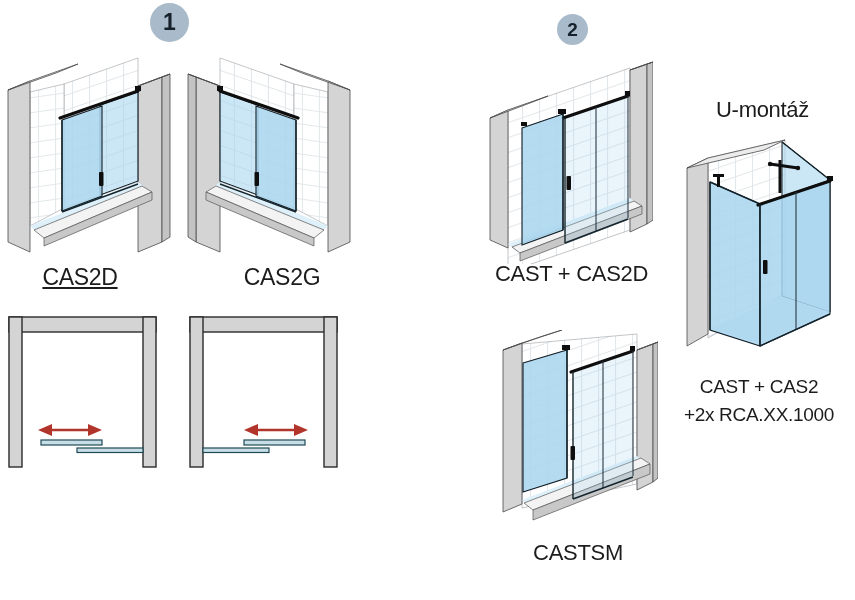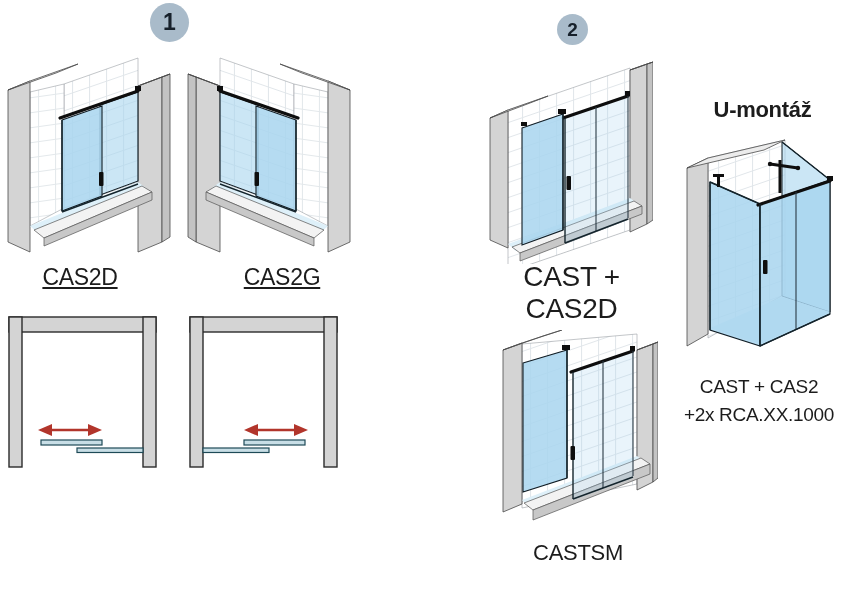--- a/index.html
+++ b/index.html
@@ -9,23 +9,23 @@
   html,body{margin:0;padding:0;background:#fff;}
   .canvas{position:relative;width:855px;height:600px;background:#fff;overflow:hidden;
           font-family:"Liberation Sans",sans-serif;}
   .abs{position:absolute;}
   .badge{position:absolute;border-radius:50%;background:var(--badge);color:#17212b;
          font-weight:bold;display:flex;align-items:center;justify-content:center;}
   .badge1{left:150px;top:3px;width:39px;height:39px;font-size:23px;}
   .badge2{left:557px;top:14px;width:31px;height:31px;font-size:19px;}
   .cap{position:absolute;text-align:center;color:var(--text);font-size:23px;letter-spacing:-0.3px;}
   .cap-cas2d{left:6px;top:264px;width:148px;text-decoration:underline;}
-  .cap-cas2g{left:208px;top:264px;width:148px;text-decoration:underline;}
-  .cap-corner{left:484px;top:261px;width:175px;font-size:28px;}
-  .cap-utitle{left:690px;top:97px;width:145px;font-size:22px;font-weight:bold;}
+  .cap-cas2g{left:208px;top:264px;width:148px;}
+  .cap-corner{left:484px;top:261px;width:175px;font-size:22px;}
+  .cap-utitle{left:690px;top:97px;width:145px;font-size:22px;}
   .cap-ucap{left:668px;top:373px;width:182px;font-size:19px;line-height:28px;}
   .cap-castsm{left:498px;top:539px;width:160px;font-size:22px;line-height:28px;}
   
   .wallFace{fill:var(--wall);stroke:#4a4a4a;stroke-width:.8;}
   .wallTop{fill:#ececec;stroke:#4a4a4a;stroke-width:.8;}
   .wallSide{fill:#c3c3c3;stroke:#4a4a4a;stroke-width:.8;}
   .tilesA{fill:url(#tpA);stroke:#9aa0a4;stroke-width:.6;}
   .tilesB{fill:url(#tpB);stroke:#9aa0a4;stroke-width:.6;}
   .glass{fill:var(--glass);fill-opacity:.85;stroke:#101c24;stroke-width:1.1;}
   .glassLight{fill:var(--glass);fill-opacity:.6;stroke:#101c24;stroke-width:1;}

